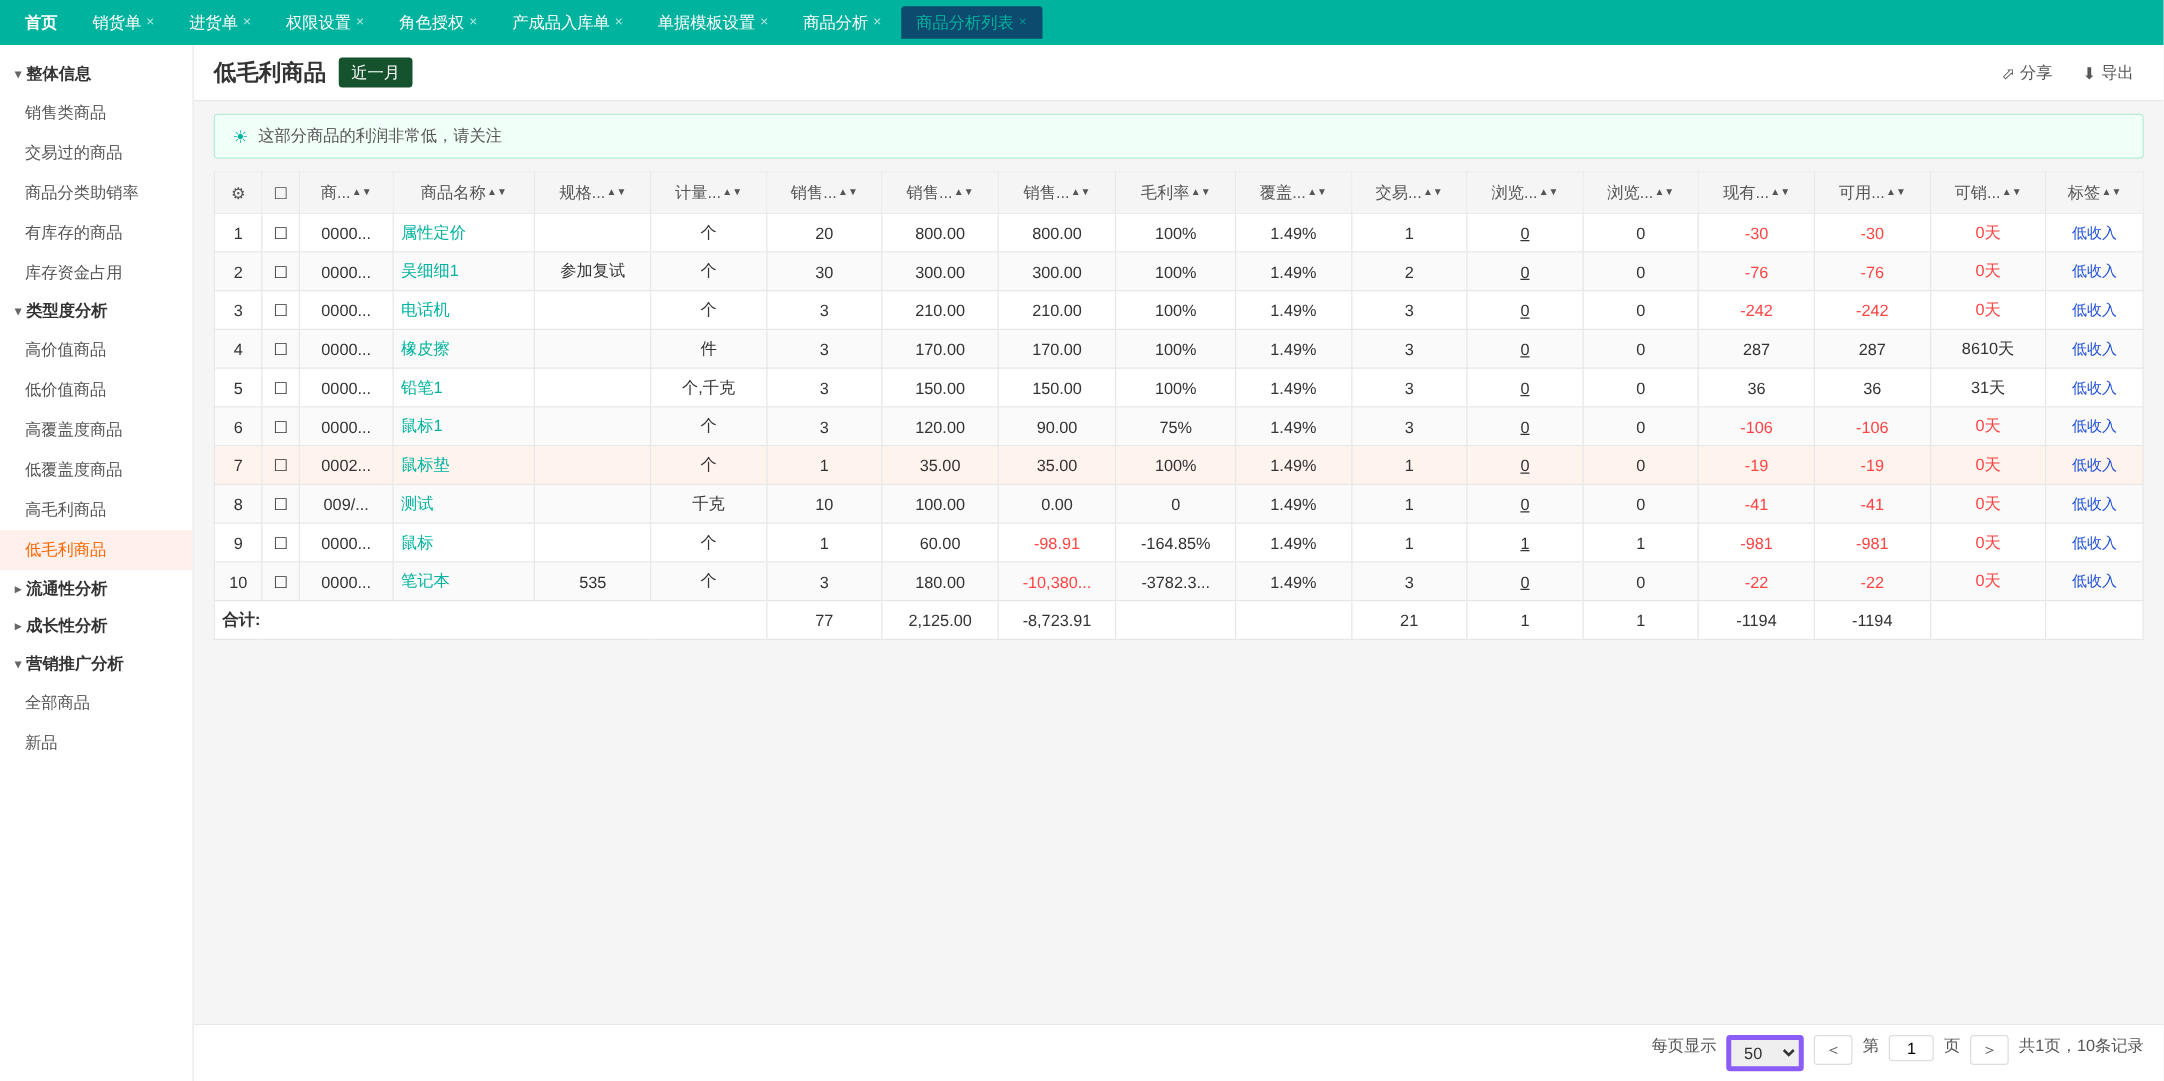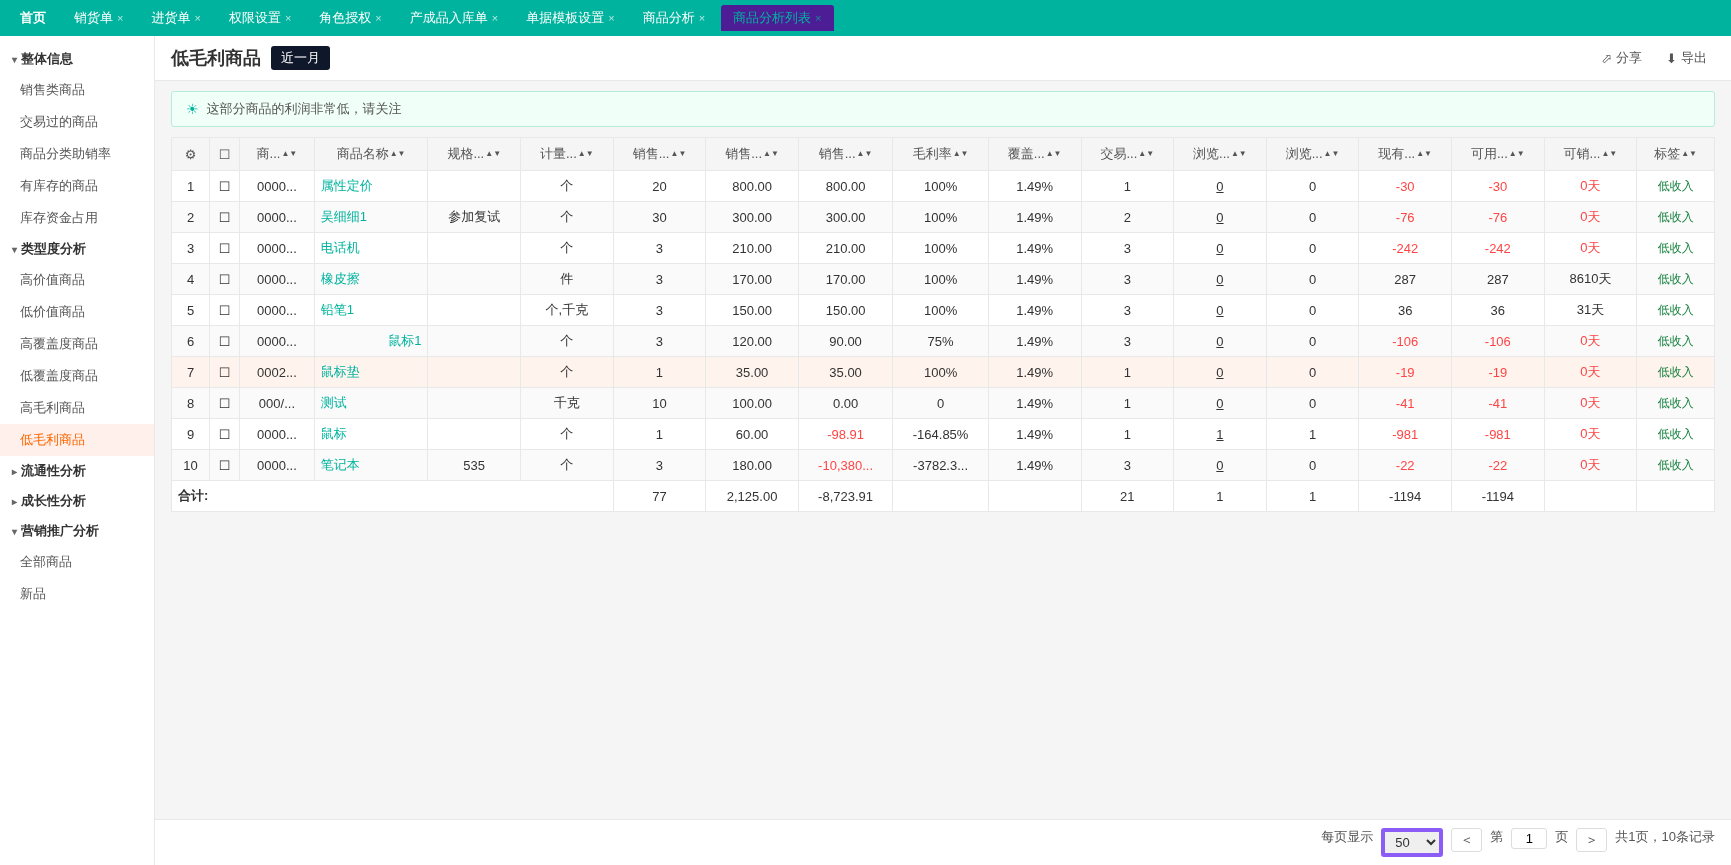--- a/index.html
+++ b/index.html
@@ -6,21 +6,21 @@
     body { background: #f5f5f5; overflow-x: hidden; }
 
     
     .top-nav {
       display: flex; align-items: center; background: #00b39e; height: 36px; padding: 0 8px; gap: 4px;
     }
     .nav-item {
       color: #fff; padding: 4px 12px; cursor: pointer; white-space: nowrap; border-radius: 3px 3px 0 0;
       display: flex; align-items: center; gap: 4px; font-size: 13px;
     }
-    .nav-item.active { background: #4c1d95; color: #00b39e; }
+    .nav-item.active { background: #0c4a6e; color: #00b39e; }
     .nav-item .close-x { font-size: 11px; color: inherit; opacity: 0.7; }
     .nav-home { font-weight: bold; }
 
     
     .layout { display: flex; height: calc(100vh - 36px); }
 
     
     .sidebar {
       width: 155px; background: #fff; border-right: 1px solid #e8e8e8; overflow-y: auto; flex-shrink: 0;
       padding: 8px 0;
@@ -39,21 +39,21 @@
     
     .main-content { flex: 1; overflow: auto; display: flex; flex-direction: column; }
 
     
     .page-header {
       display: flex; align-items: center; padding: 10px 16px; background: #fff;
       border-bottom: 1px solid #e8e8e8; gap: 10px; flex-shrink: 0;
     }
     .page-title { font-size: 18px; font-weight: bold; color: #333; }
     .date-filter-btn {
-      background: #0f172a; color: #fff; border: none; border-radius: 3px;
+      background: #14532d; color: #fff; border: none; border-radius: 3px;
       padding: 3px 10px; cursor: pointer; font-size: 13px;
     }
     .search-box {
       display: flex; align-items: center; border: 1px solid #ddd; border-radius: 3px;
       padding: 3px 8px; gap: 6px; flex: 1; max-width: 320px;
     }
     .search-box input {
       border: none; outline: none; font-size: 13px; color: #999; width: 100%;
     }
     .search-icon { color: #999; font-size: 14px; cursor: pointer; }
@@ -78,21 +78,21 @@
     th {
       padding: 7px 6px; border: 1px solid #e8e8e8; color: #555; font-weight: normal;
       text-align: center; white-space: nowrap; position: sticky; top: 0; background: #f5f5f5; z-index: 2;
     }
     td {
       padding: 6px 6px; border: 1px solid #e8e8e8; color: #333; text-align: center;
       white-space: nowrap;
     }
     tr:nth-child(even) td { background: #fafafa; }
     tr.highlighted td { background: #fff3ee; }
-    .tag-low { color: #15803d; font-size: 12px; }
+    .tag-low { color: #1d4ed8; font-size: 12px; }
     .link-underline { text-decoration: underline; color: #333; cursor: pointer; }
     .checkbox-cell { width: 30px; }
     .red-text { color: #ff4444; }
 
     
     .pagination-bar {
       display: flex; align-items: flex-start; justify-content: flex-end; padding: 8px 16px;
       gap: 8px; background: #fff; border-top: 1px solid #e8e8e8; flex-shrink: 0;
     }
     .pagination-bar span { color: #555; font-size: 13px; }
@@ -338,21 +338,21 @@
       <td>0</td>
       <td class="">36</td>
       <td class="">36</td>
       <td class="">31天</td>
       <td class="tag-low">低收入</td>
     </tr>
             <tr>
       <td>6</td>
       <td class="checkbox-cell">☐</td>
       <td>0000...</td>
-      <td style="text-align:right; color:#00b39e; cursor:pointer;">鼠标1</td>
+      <td style="text-align:left; color:#00b39e; cursor:pointer;">鼠标1</td>
       <td></td>
       <td>个</td>
       <td>3</td>
       <td>120.00</td>
       <td class="">90.00</td>
       <td>75%</td>
       <td>1.49%</td>
       <td>3</td>
       <td class="link-underline">0</td>
       <td>0</td>
@@ -377,21 +377,21 @@
       <td class="link-underline">0</td>
       <td>0</td>
       <td class="red-text">-19</td>
       <td class="red-text">-19</td>
       <td class="red-text">0天</td>
       <td class="tag-low">低收入</td>
     </tr>
             <tr>
       <td>8</td>
       <td class="checkbox-cell">☐</td>
-      <td>000/...</td>
+      <td>009/...</td>
       <td style="text-align:left; color:#00b39e; cursor:pointer;">测试</td>
       <td></td>
       <td>千克</td>
       <td>10</td>
       <td>100.00</td>
       <td class="">0.00</td>
       <td>0</td>
       <td>1.49%</td>
       <td>1</td>
       <td class="link-underline">0</td>

